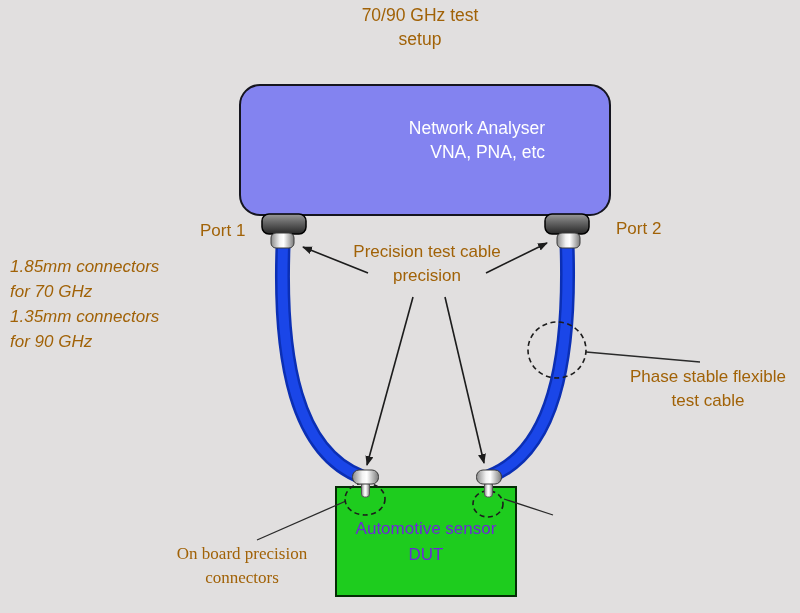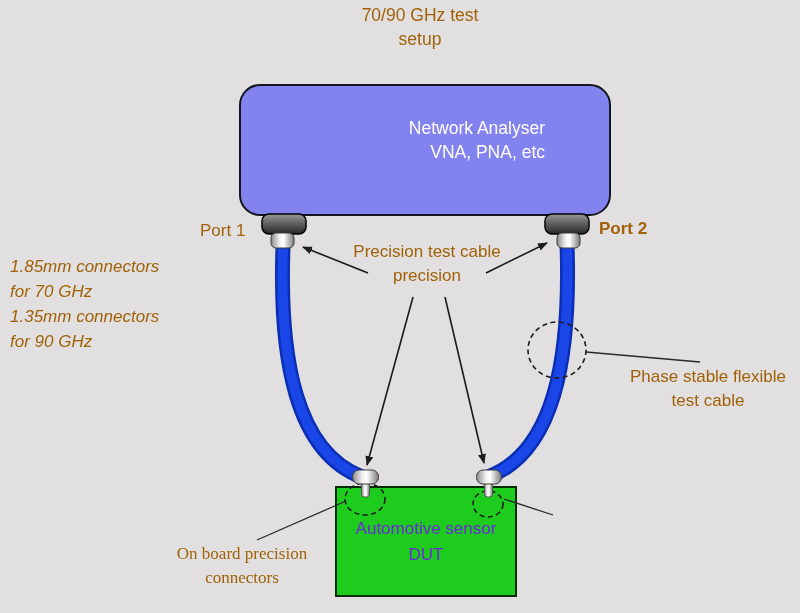--- a/index.html
+++ b/index.html
@@ -16,21 +16,21 @@
     white-space:pre-line;
     color:#a16207;
     font-size:17px;
     line-height:24px;
   }
   .label.center{text-align:center;}
   .label.nowrap{white-space:nowrap;}
   .title{top:3px;left:320px;width:200px;text-align:center;font-size:17.5px;}
   .net-label{top:105px;left:305px;width:240px;text-align:right;color:#ffffff;font-size:17.5px;margin-top:11px;}
   .port1-label{top:219px;left:200px;}
-  .port2-label{top:217px;left:599px;font-weight:bold;}
+  .port2-label{top:217px;left:616px;}
   .sizes-label{top:254px;left:10px;line-height:25px;font-style:italic;}
   .precision-label{top:240px;left:327px;width:200px;}
   .phase-label{top:365px;left:608px;width:200px;}
   .onboard-label{top:542px;left:142px;width:200px;font-family:Liberation Serif, serif;}
   .modeled-label{top:517px;left:500px;width:160px;}
   .dut-label{top:516px;left:336px;width:180px;color:#6d28d9;line-height:26px;}
 </style>
 </head>
 <body>
 

